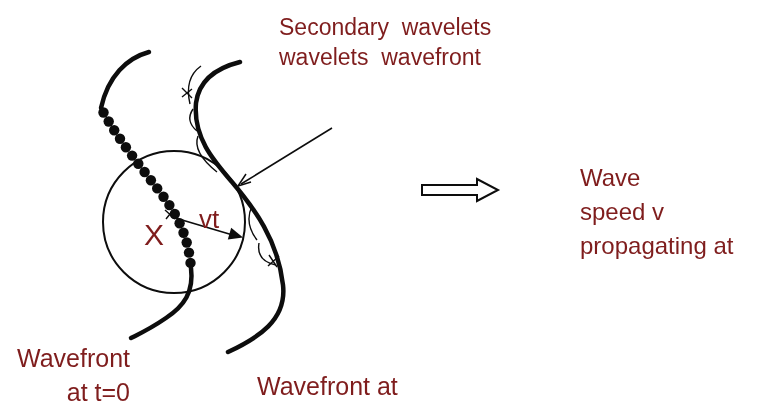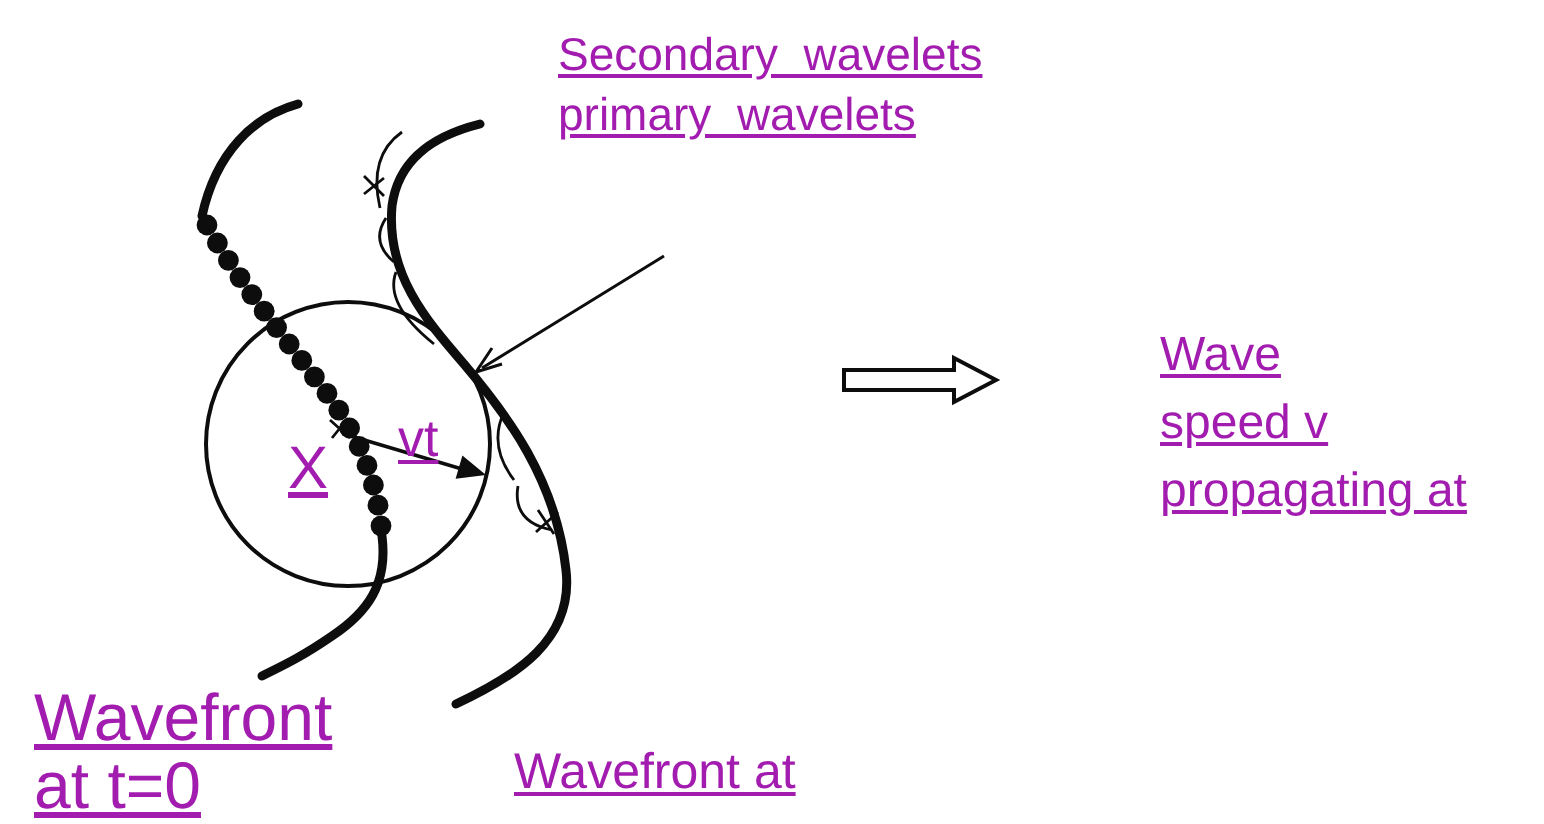--- a/index.html
+++ b/index.html
@@ -5,25 +5,25 @@
   html,body{margin:0;padding:0;background:#ffffff;}
   #stage{
     position:relative;
     width:772px;height:412px;
     background:#ffffff;
     font-family:"Liberation Sans", sans-serif;
     color:#212121;
     overflow:hidden;
   }
   #diagram-svg{position:absolute;left:0;top:0;width:772px;height:412px;}
-  .label{position:absolute;color:#a21caf;text-decoration:underline;}
+  .label{position:absolute;color:#7f1d1d;}
   .label .ln{white-space:pre;}
   .lbl-secondary{left:279px;top:13px;font-size:23px;line-height:29.5px;}
   .lbl-wave{left:580px;top:161px;font-size:24px;line-height:34px;}
-  .lbl-wf0{left:17px;top:342px;font-size:33px;line-height:33.5px;}
+  .lbl-wf0{left:17px;top:342px;font-size:25px;line-height:33.5px;text-align:right;}
   .lbl-wft{left:257px;top:337px;font-size:25px;line-height:35px;margin-top:32px;}
   .lbl-x{left:144px;top:220px;font-size:30px;line-height:1;}
   .lbl-vt{left:199px;top:206px;font-size:26px;line-height:1;}
 </style>
 </head>
 <body>
 
 <div id="stage">
 
   <svg id="diagram-svg" viewBox="0 0 772 412">
@@ -83,21 +83,21 @@
         <path d="M 172,217 L 236,236" stroke-width="1.8"></path>
         <polygon points="243,237.5 227.8,239.4 231.2,227.8" fill="#0d0d0d" stroke="none"></polygon>
       </g>
 
       <polygon points="422,185 477,185 477,179 498,190 477,201 477,195 422,195" fill="#ffffff" stroke-width="2" stroke-linejoin="miter"></polygon>
     </g>
   </svg>
 
   <div class="label lbl-secondary">
     <div class="ln">Secondary  wavelets</div>
-    <div class="ln">primary  wavelets</div>
+    <div class="ln">wavelets  wavefront</div>
   </div>
 
   <div class="label lbl-wave">
     <div class="ln">Wave</div>
     <div class="ln">speed v</div>
     <div class="ln">propagating at</div>
   </div>
 
   <div class="label lbl-wf0">
     <div class="ln">Wavefront</div>

